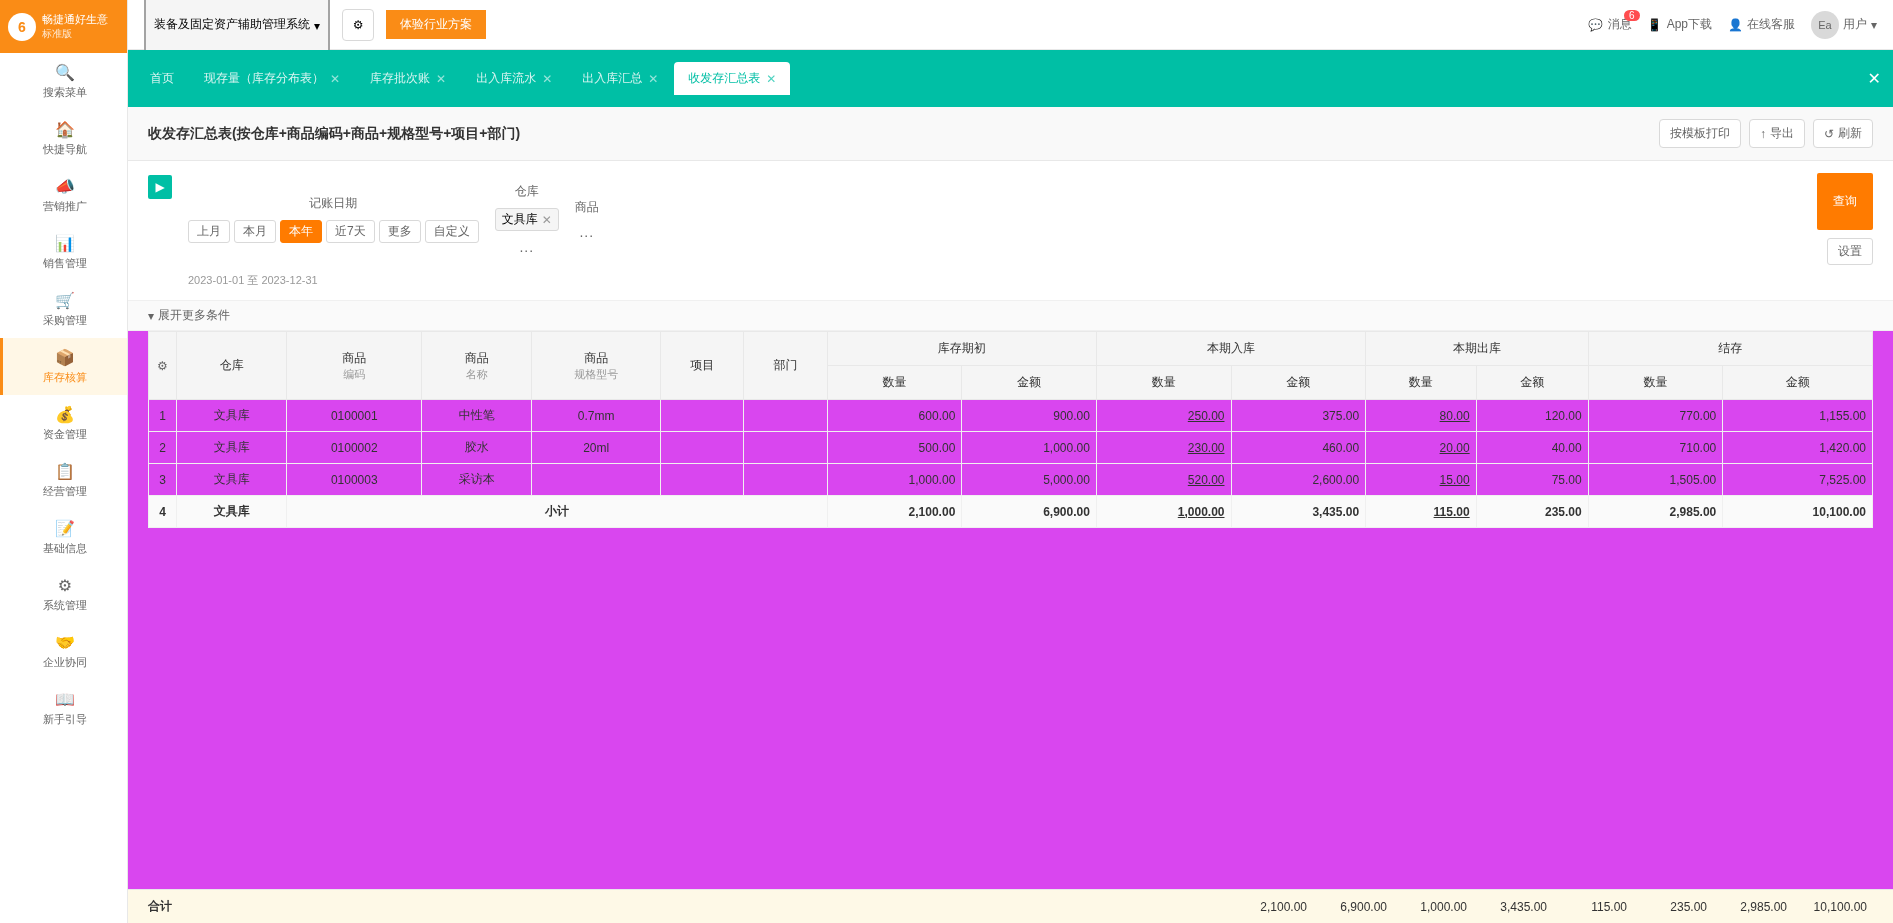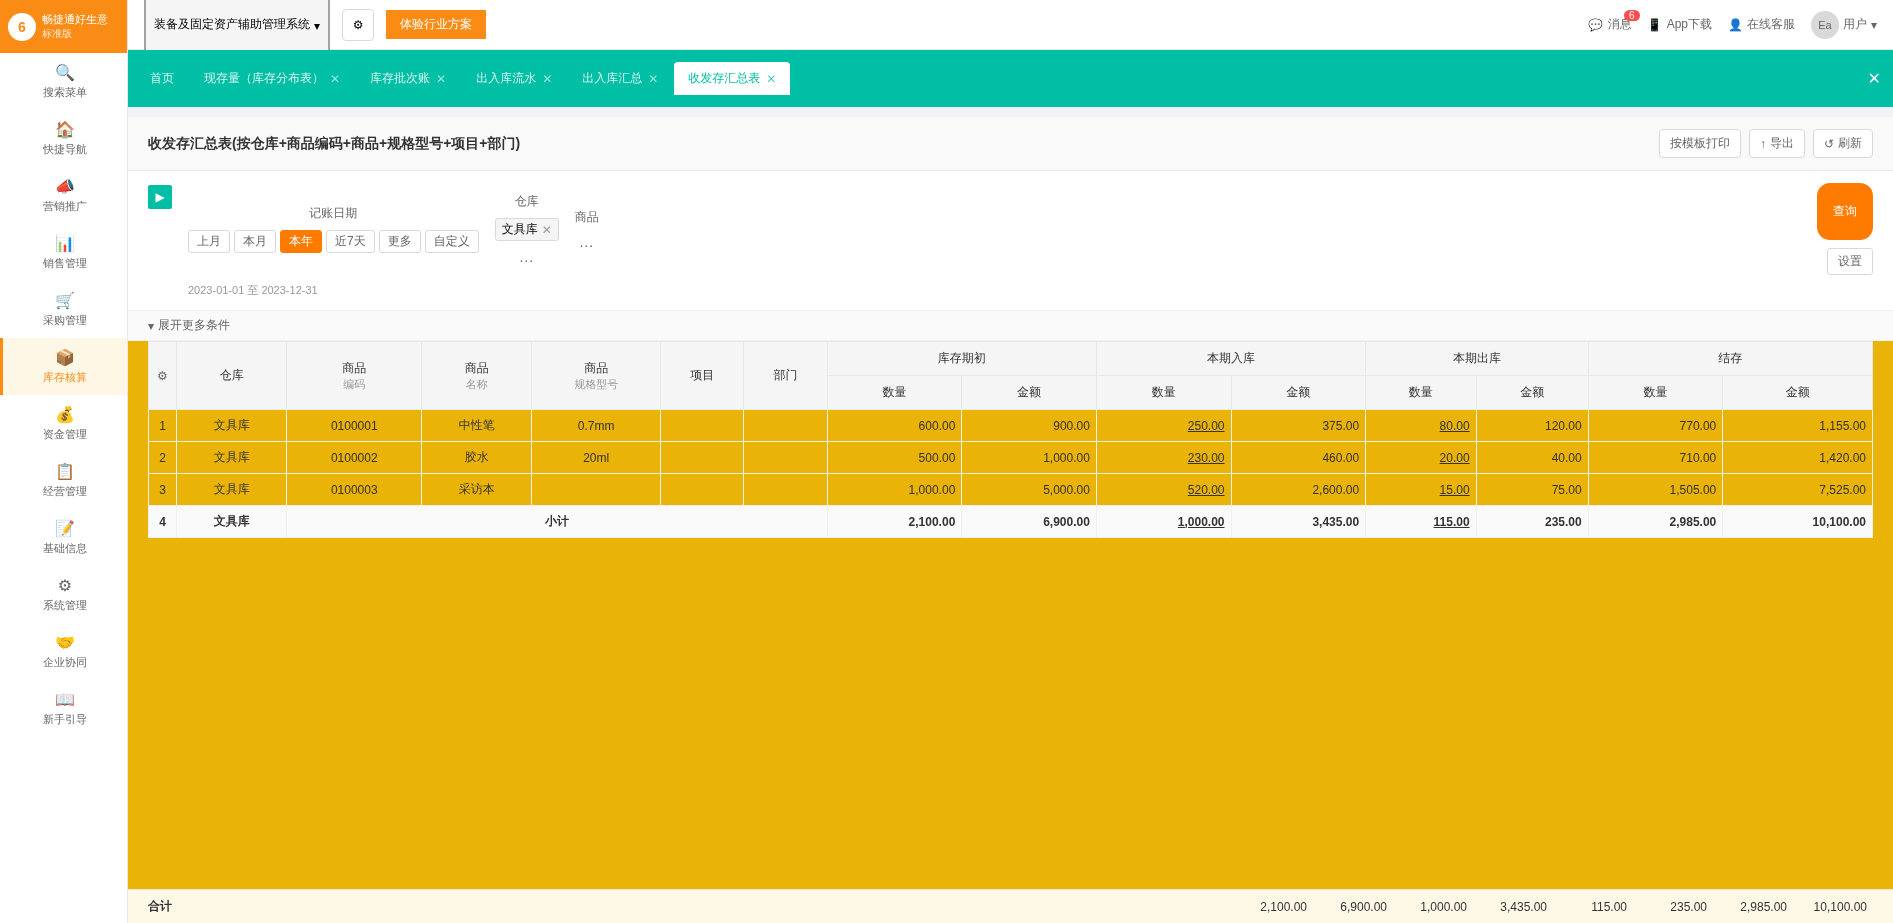--- a/index.html
+++ b/index.html
@@ -30,21 +30,21 @@
     .user-avatar { width: 28px; height: 28px; border-radius: 50%; background: #d9d9d9; display: flex; align-items: center; justify-content: center; font-size: 11px; color: #666; }
 
     
     .tab-bar { background: #00bfa5; display: flex; align-items: center; padding: 12px 8px; min-height: 40px; gap: 2px; }
     .tab { display: flex; align-items: center; padding: 8px 14px; color: rgba(255,255,255,0.85); cursor: pointer; font-size: 12px; border-radius: 4px 4px 0 0; gap: 6px; white-space: nowrap; }
     .tab.active { background: #fff; color: #00bfa5; font-weight: 500; text-align: right; }
     .tab-close { font-size: 12px; opacity: 0.7; }
     .tab-bar-close { margin-left: auto; color: #fff; cursor: pointer; font-size: 16px; padding: 4px; }
 
     
-    .content { flex: 1; background: #eab308; overflow: auto; padding: 0; margin-top: 10px; }
+    .content { flex: 1; background: #d946ef; overflow: auto; padding: 0; }
 
     
     .page-title-bar { background: #f9f9f9; border-bottom: 1px solid #e8e8e8; padding: 12px 20px; display: flex; align-items: center; justify-content: space-between; }
     .page-title { font-size: 14px; font-weight: bold; color: #333; }
     .page-actions { display: flex; align-items: flex-start; gap: 8px; }
     .page-action-btn { display: flex; align-items: center; gap: 4px; padding: 5px 10px; border: 1px solid #d9d9d9; border-radius: 4px; cursor: pointer; background: #fff; font-size: 12px; color: #666; }
 
     
     .filter-bar { padding: 12px 20px; background: #fff; border-bottom: 1px solid #f0f0f0; display: flex; align-items: flex-start; gap: 16px; }
     .filter-toggle { width: 24px; height: 24px; background: #00bfa5; display: flex; align-items: center; justify-content: center; color: #fff; cursor: pointer; border-radius: 2px; flex-shrink: 0; margin-top: 2px; }
@@ -52,21 +52,21 @@
     .filter-row { display: flex; align-items: center; gap: 16px; flex-wrap: wrap; }
     .filter-group { display: flex; align-items: center; gap: 8px; flex-direction: column; }
     .filter-label { color: #666; font-size: 12px; white-space: nowrap; }
     .date-btns { display: flex; gap: 4px; align-items: center; }
     .date-btn { padding: 2px 8px; border: 1px solid #d9d9d9; border-radius: 3px; cursor: pointer; font-size: 12px; color: #666; background: #fff; }
     .date-btn.active { background: #ff7b00; color: #fff; border-color: #ff7b00; }
     .date-range { font-size: 11px; color: #999; }
     .warehouse-tag { background: #f5f5f5; border: 1px solid #d9d9d9; border-radius: 3px; padding: 2px 6px; font-size: 12px; display: flex; align-items: center; gap: 4px; }
     .tag-close { cursor: pointer; color: #999; }
     .dots-btn { color: #666; cursor: pointer; font-size: 14px; letter-spacing: 1px; }
-    .query-btn { background: #ff7b00; color: #fff; border: none; border-radius: 13px; padding: 20px 16px; cursor: pointer; font-size: 12px; }
+    .query-btn { background: #ff7b00; color: #fff; border: none; border-radius: 2px; padding: 20px 16px; cursor: pointer; font-size: 12px; }
     .set-btn { display: block; background: #fff; color: #666; border: 1px solid #d9d9d9; border-radius: 3px; padding: 4px 10px; cursor: pointer; font-size: 12px; margin-top: 4px; }
 
     
     .expand-row { padding: 6px 20px; background: #fafafa; border-bottom: 1px solid #f0f0f0; display: flex; align-items: center; }
     .expand-btn { display: flex; align-items: center; gap: 4px; color: #666; cursor: pointer; font-size: 12px; }
 
     
     .table-container { padding: 0 20px 20px; }
     table { width: 100%; border-collapse: collapse; font-size: 12px; }
     th { background: #f5f5f5; padding: 8px 6px; text-align: center; border: 1px solid #e8e8e8; color: #333; font-weight: 500; white-space: nowrap; }

